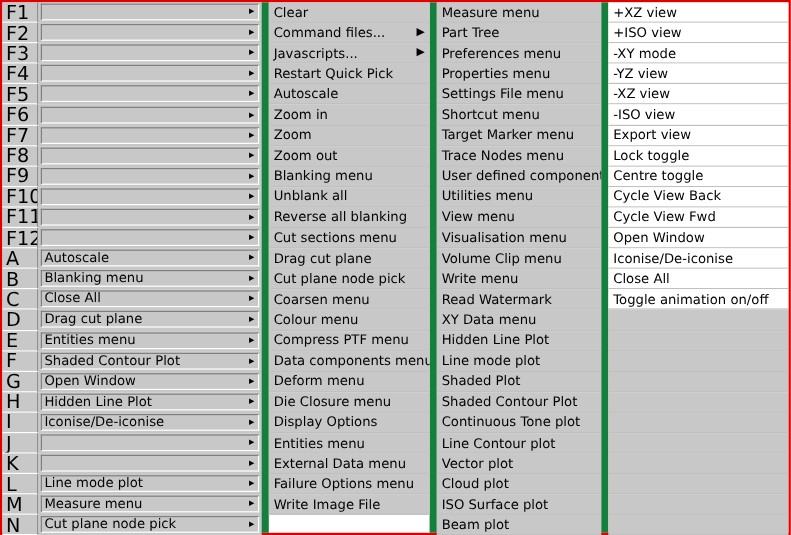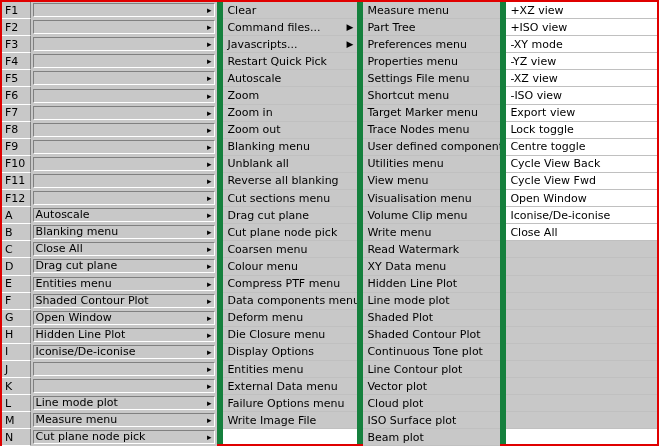--- a/index.html
+++ b/index.html
@@ -37,21 +37,21 @@
     box-sizing:border-box;
     white-space:nowrap;
     overflow:hidden;
   }
   
   .keycell{
     background:#c8c8c8;
     border-right:1px solid #808080;
     border-bottom:1px solid #ffffff;
     padding-left:3px;
-    font-size:11px;
+    font-size:16px;
     color:#000;
   }
   
   .fieldcell{
     background:#c8c8c8;
     padding:0 2px;
     border-bottom:1px solid #c8c8c8;
   }
   .fieldbox{
     width:100%;
@@ -304,26 +304,26 @@
           <span>Javascripts...</span>
           <span class="sub">▶</span>
         </div>
         <div class="row menucell">
           <span>Restart Quick Pick</span>
         </div>
         <div class="row menucell">
           <span>Autoscale</span>
         </div>
         <div class="row menucell">
+          <span>Zoom in</span>
+        </div>
+        <div class="row menucell">
           <span>Zoom</span>
         </div>
         <div class="row menucell">
-          <span>Zoom in</span>
-        </div>
-        <div class="row menucell">
           <span>Zoom out</span>
         </div>
         <div class="row menucell">
           <span>Blanking menu</span>
         </div>
         <div class="row menucell">
           <span>Unblank all</span>
         </div>
         <div class="row menucell">
           <span>Reverse all blanking</span>
@@ -488,20 +488,23 @@
           <span>Cycle View Fwd</span>
         </div>
         <div class="row menucell white">
           <span>Open Window</span>
         </div>
         <div class="row menucell white">
           <span>Iconise/De-iconise</span>
         </div>
         <div class="row menucell white">
           <span>Close All</span>
+        </div>
+        <div class="row menucell white">
+          <span>Toggle animation on/off</span>
         </div>
         <div class="row menucell grey">
           <span></span>
         </div>
         <div class="row menucell grey">
           <span></span>
         </div>
         <div class="row menucell grey">
           <span></span>
         </div>

